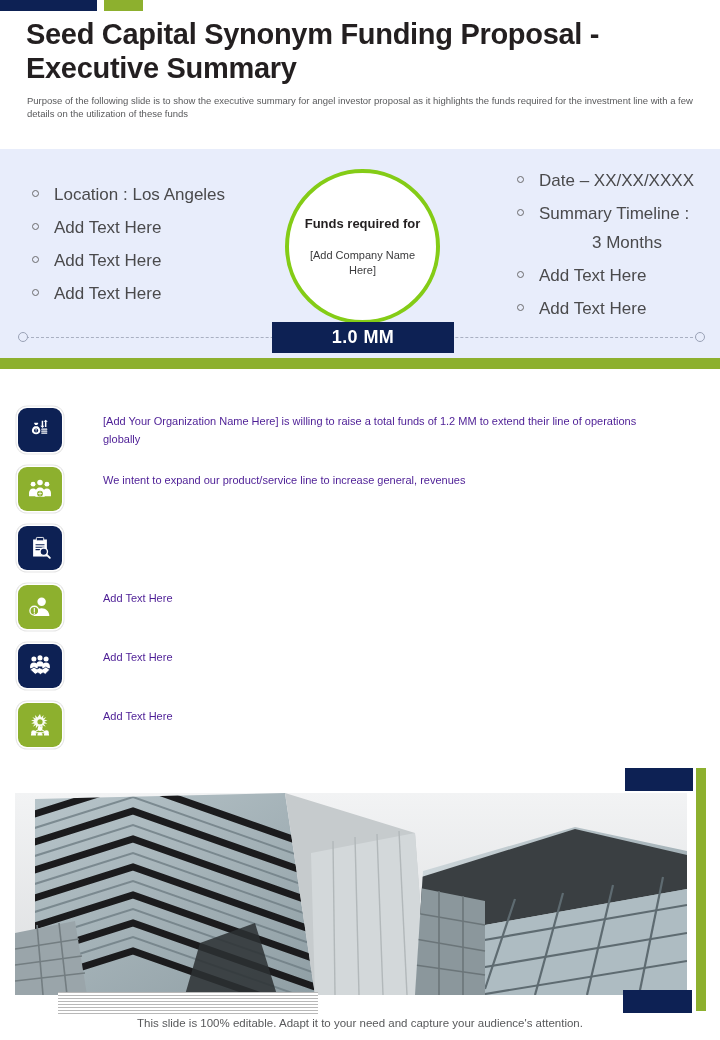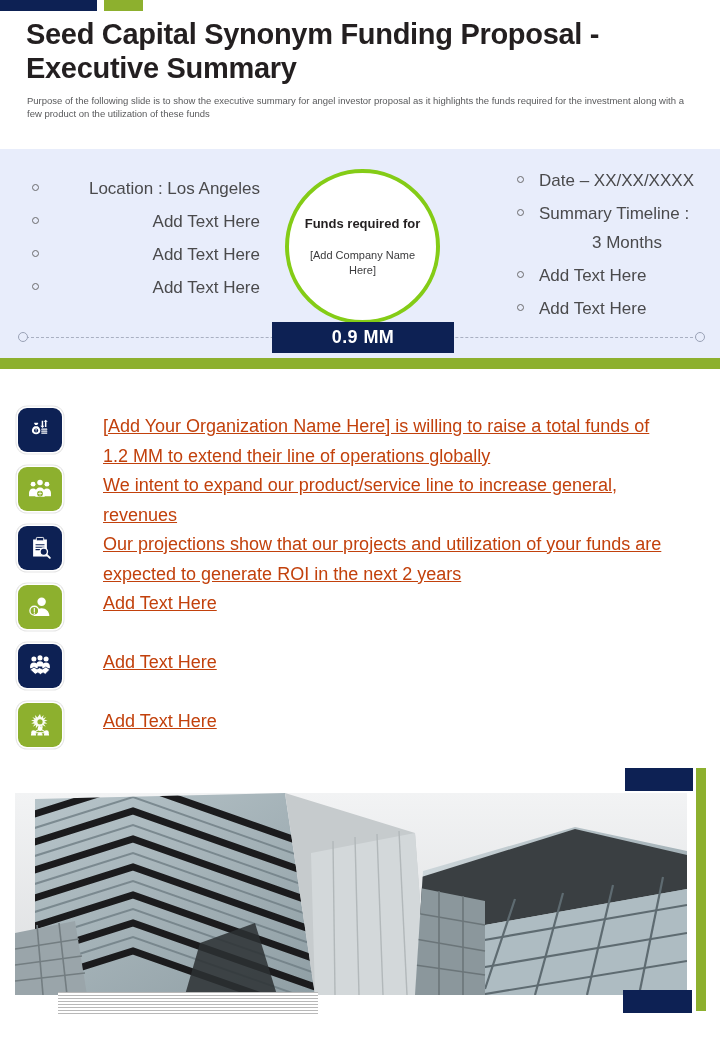--- a/index.html
+++ b/index.html
@@ -36,21 +36,21 @@
   .blue-panel {
     position: absolute; left: 0; top: 149px; width: 720px; height: 209px;
     background: #e8edfb;
   }
   .green-divider {
     position: absolute; left: 0; top: 358px; width: 720px; height: 11px;
     background: #8db02e;
   }
 
   .bullets { position: absolute; list-style: none; }
-  .bullets.left  { left: 30px; top: 180px; width: 230px; text-align: right; }
+  .bullets.left  { left: 30px; top: 186px; width: 230px; }
   .bullets.right { left: 515px; top: 172px; width: 200px; }
   .bullets li {
     position: relative; padding-left: 24px;
     font-size: 17px; color: #4a4a4c; line-height: 1.0;
     margin-bottom: 16px; white-space: nowrap;
   }
   .bullets li .marker {
     position: absolute; left: 2px; top: 4px;
     width: 7px; height: 7px; border: 1px solid #6b6b6d;
     border-radius: 50%;
@@ -102,23 +102,22 @@
   .icon-box {
     flex: 0 0 auto; width: 44px; height: 44px; border-radius: 9px;
     display: flex; align-items: center; justify-content: center;
     box-shadow: 0 0 0 1.5px #ffffff, 0 0 0 2.5px rgba(0,0,0,0.10);
   }
   .icon-box.navy  { background: #0d2154; }
   .icon-box.green { background: #8db02e; }
   .icon-box svg { width: 26px; height: 26px; fill: #ffffff; }
   .row-text {
     flex: 1 1 auto; margin-left: 41px; margin-top: 4px;
-    font-size: 18px; line-height: 1.65; color: #c2410c;
+    font-size: 11px; line-height: 1.65; color: #4c1d95;
     max-width: 570px;
-    text-decoration: underline;
   }
 
   
   .photo-wrap {
     position: absolute; left: 15px; top: 793px; width: 672px; height: 202px;
     overflow: hidden;
   }
   .photo { position: absolute; inset: 0; background: #cfd4d6; }
 
   .deco-navy-top {
@@ -148,21 +147,21 @@
 </style>
 </head>
 <body>
 
 <div class="slide">
 
   <div class="topbar-navy"></div>
   <div class="topbar-green"></div>
 
   <h1 class="title">Seed Capital Synonym Funding Proposal - Executive Summary</h1>
-  <p class="subtitle">Purpose of the following slide is to show the executive summary for angel investor proposal as it highlights the funds required for the investment along with a few product on the utilization of these funds</p>
+  <p class="subtitle">Purpose of the following slide is to show the executive summary for angel investor proposal as it highlights the funds required for the investment line with a few details on the utilization of these funds</p>
 
   <div class="blue-panel"></div>
 
   <ul class="bullets left">
     <li>
       <span class="marker"></span>
       <span>Location : Los Angeles</span>
     </li>
     <li>
       <span class="marker"></span>
@@ -202,21 +201,21 @@
 
   <div class="fund-circle">
     <div class="l1">Funds required for</div>
     <div class="l2">[Add Company Name Here]</div>
   </div>
 
   <div class="dash-line"></div>
   <div class="dash-dot l"></div>
   <div class="dash-dot r"></div>
 
-  <div class="amount-badge">0.9 MM</div>
+  <div class="amount-badge">1.0 MM</div>
 
   <div class="green-divider"></div>
 
   <div class="icon-list">
 
     <div class="icon-row">
       <div class="icon-box navy">
         <svg viewBox="0 0 32 32" aria-hidden="true">
           <path d="M9.2 11.4c-.5.3-3.2 2.3-3.2 5.3 0 3.2 2.6 4.6 5.2 4.6s5.2-1.4 5.2-4.6c0-3-2.7-5-3.2-5.3h-4zM10 9.8h2.6l1.3-2.1c.2-.3 0-.7-.4-.7H9.1c-.4 0-.6.4-.4.7L10 9.8z"></path>
           <circle cx="11.2" cy="16.6" r="2.6" fill="#0d2154"></circle>
@@ -249,21 +248,20 @@
     <div class="icon-row">
       <div class="icon-box navy">
         <svg viewBox="0 0 32 32" aria-hidden="true">
           <path d="M7.5 5.5h17v21h-17z"></path>
           <rect x="11.5" y="3" width="9" height="4.2" rx="1" fill="#0d2154" stroke="#fff" stroke-width="1.1"></rect>
           <path d="M10.5 12h11M10.5 15h11M10.5 18h7" stroke="#0d2154" stroke-width="1.3" fill="none"></path>
           <circle cx="20.6" cy="20.6" r="4.6" fill="#0d2154" stroke="#fff" stroke-width="1.7"></circle>
           <path d="M24.1 24.1l4 4" stroke="#fff" stroke-width="2.4" stroke-linecap="round" fill="none"></path>
         </svg>
       </div>
-      <div class="row-text">Our projections show that our projects and utilization of your funds are expected to generate ROI in the next 2 years</div>
     </div>
 
     <div class="icon-row">
       <div class="icon-box green">
         <svg viewBox="0 0 32 32" aria-hidden="true">
           <circle cx="18" cy="9.5" r="5.2"></circle>
           <path d="M8.5 27c0-5.6 4.3-9.6 9.5-9.6s9.5 4 9.5 9.6H8.5z"></path>
           <circle cx="9" cy="20.5" r="5.4" fill="#8db02e" stroke="#fff" stroke-width="1.6"></circle>
           <path d="M9 17.6v4.3M9 23.6v.5" stroke="#fff" stroke-width="1.4" stroke-linecap="round" fill="none"></path>
         </svg>
@@ -392,14 +390,15 @@
           <path d="M0 172 L67 163"></path>
           <path d="M0 188 L70 180"></path>
         <path d="M22 132 L28 202"></path>
           <path d="M44 130 L52 202"></path>
       </g>
     </svg>
   </div>
 
   <div class="stripes"></div>
 
+  <div class="footer-note">This slide is 100% editable. Adapt it to your need and capture your audience's attention.</div>
 
 </div>
 
 </body></html>

